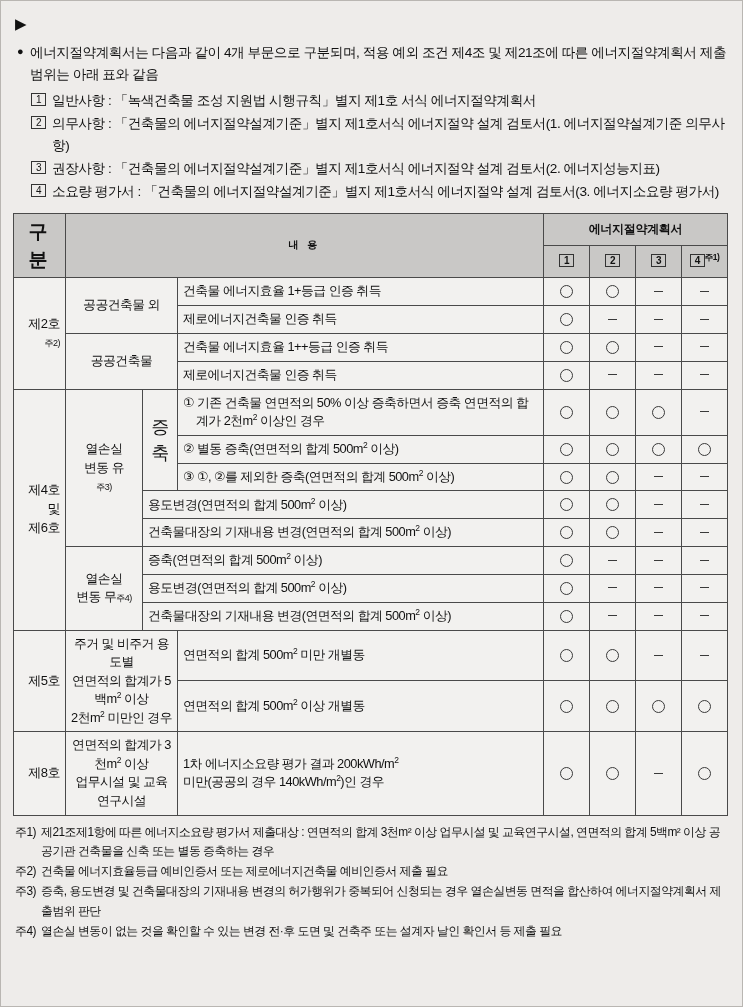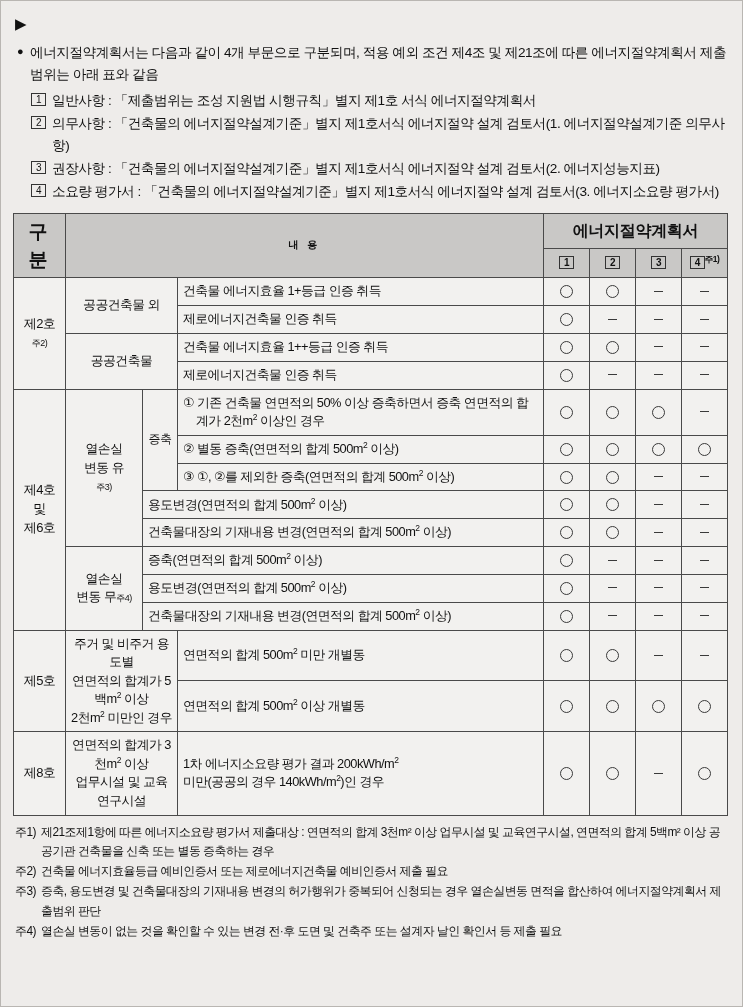--- a/index.html
+++ b/index.html
@@ -108,38 +108,38 @@
     vertical-align: middle;
     line-height: 1.45;
   }
   table.main thead th {
     background: #c9c8c6;
     text-align: center;
     font-weight: bold;
   }
   th.hd-gubun { width: 52px; font-size: 19px; letter-spacing: 3px; }
   th.hd-naeyong { font-size: 10px; letter-spacing: 3px; }
-  th.hd-plan { font-size: 16px; letter-spacing: -0.3px; }
+  th.hd-plan { font-size: 12px; letter-spacing: -0.3px; }
   th.hd-c { width: 46px; }
   col.c-mark { width: 46px; }
 
   td.c-cat {
-    text-align: center;
+    text-align: right;
     font-weight: normal;
     font-size: 13px;
     line-height: 1.35;
   }
   td.c-sub {
     text-align: center;
     font-size: 12.8px;
     line-height: 1.4;
   }
   td.c-sub2 {
     text-align: center;
-    font-size: 12px;
+    font-size: 18px;
     width: 34px;
     padding: 2px;
   }
   td.c-desc {
     text-align: left;
     font-size: 12.8px;
   }
   td.c-mark {
     text-align: center;
     font-size: 13px;
@@ -195,21 +195,21 @@
   <div class="bullet-block">
     <div class="bullet-row">
       <span class="bullet-dot">●</span>
       <span class="bullet-text">에너지절약계획서는 다음과 같이 4개 부문으로 구분되며, 적용 예외 조건 제4조 및 제21조에 따른 에너지절약계획서 제출범위는 아래 표와 같음</span>
     </div>
   </div>
 
   <div class="num-list">
     <div class="num-item">
       <span class="num-box"><span class="boxnum">1</span></span>
-      <span class="num-text">일반사항 : 「제출범위는 조성 지원법 시행규칙」별지 제1호 서식 에너지절약계획서</span>
+      <span class="num-text">일반사항 : 「녹색건축물 조성 지원법 시행규칙」별지 제1호 서식 에너지절약계획서</span>
     </div>
     <div class="num-item">
       <span class="num-box"><span class="boxnum">2</span></span>
       <span class="num-text">의무사항 : 「건축물의 에너지절약설계기준」별지 제1호서식 에너지절약 설계 검토서(1. 에너지절약설계기준 의무사항)</span>
     </div>
     <div class="num-item">
       <span class="num-box"><span class="boxnum">3</span></span>
       <span class="num-text">권장사항 : 「건축물의 에너지절약설계기준」별지 제1호서식 에너지절약 설계 검토서(2. 에너지성능지표)</span>
     </div>
     <div class="num-item">

